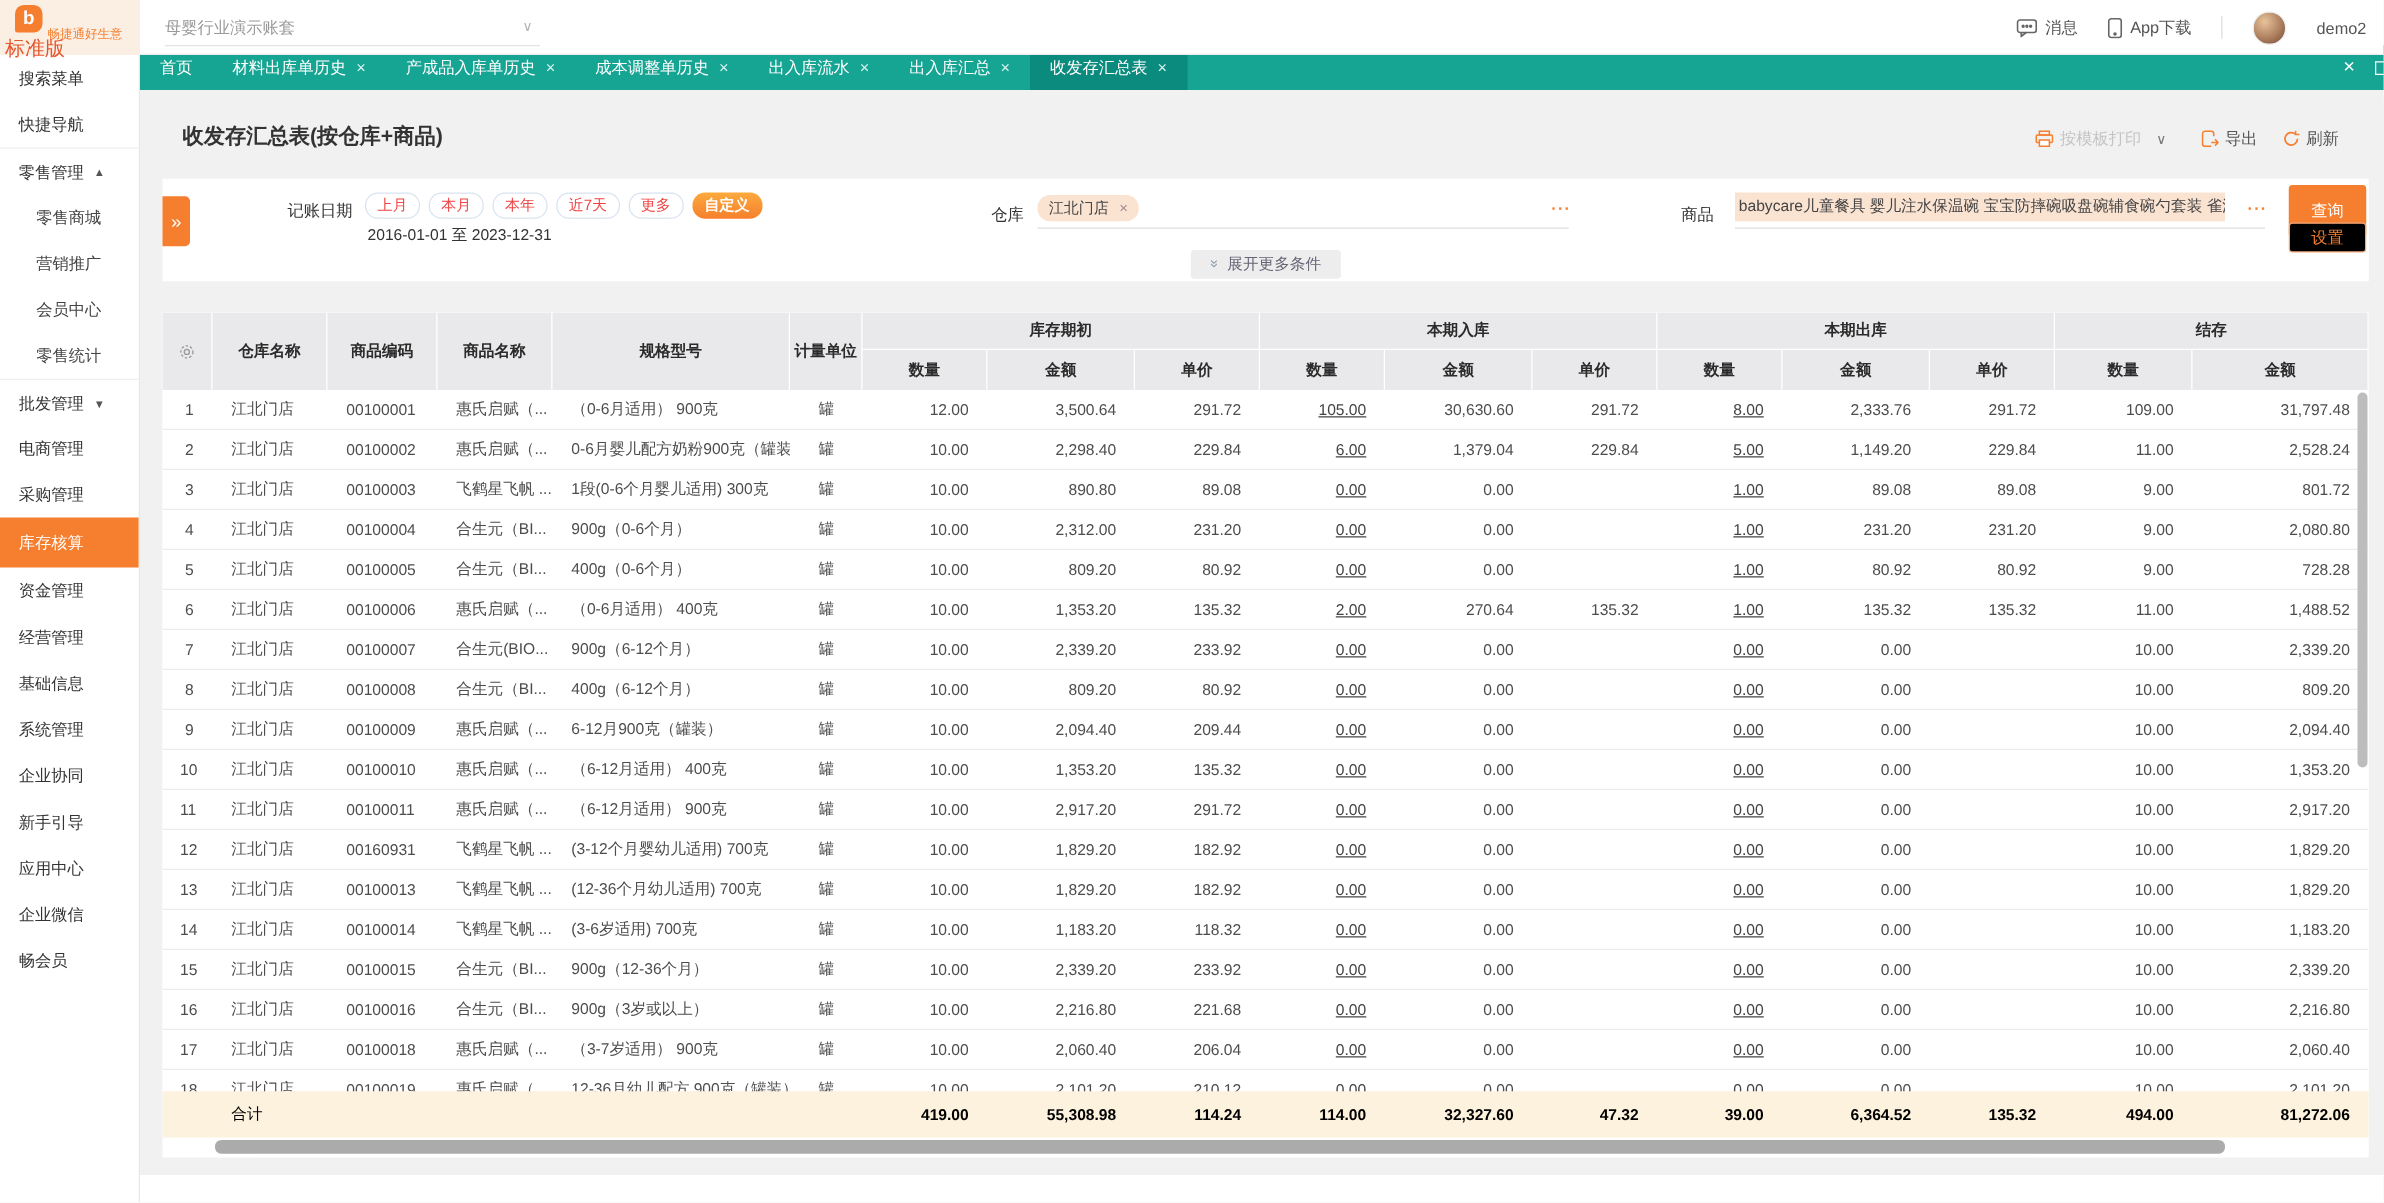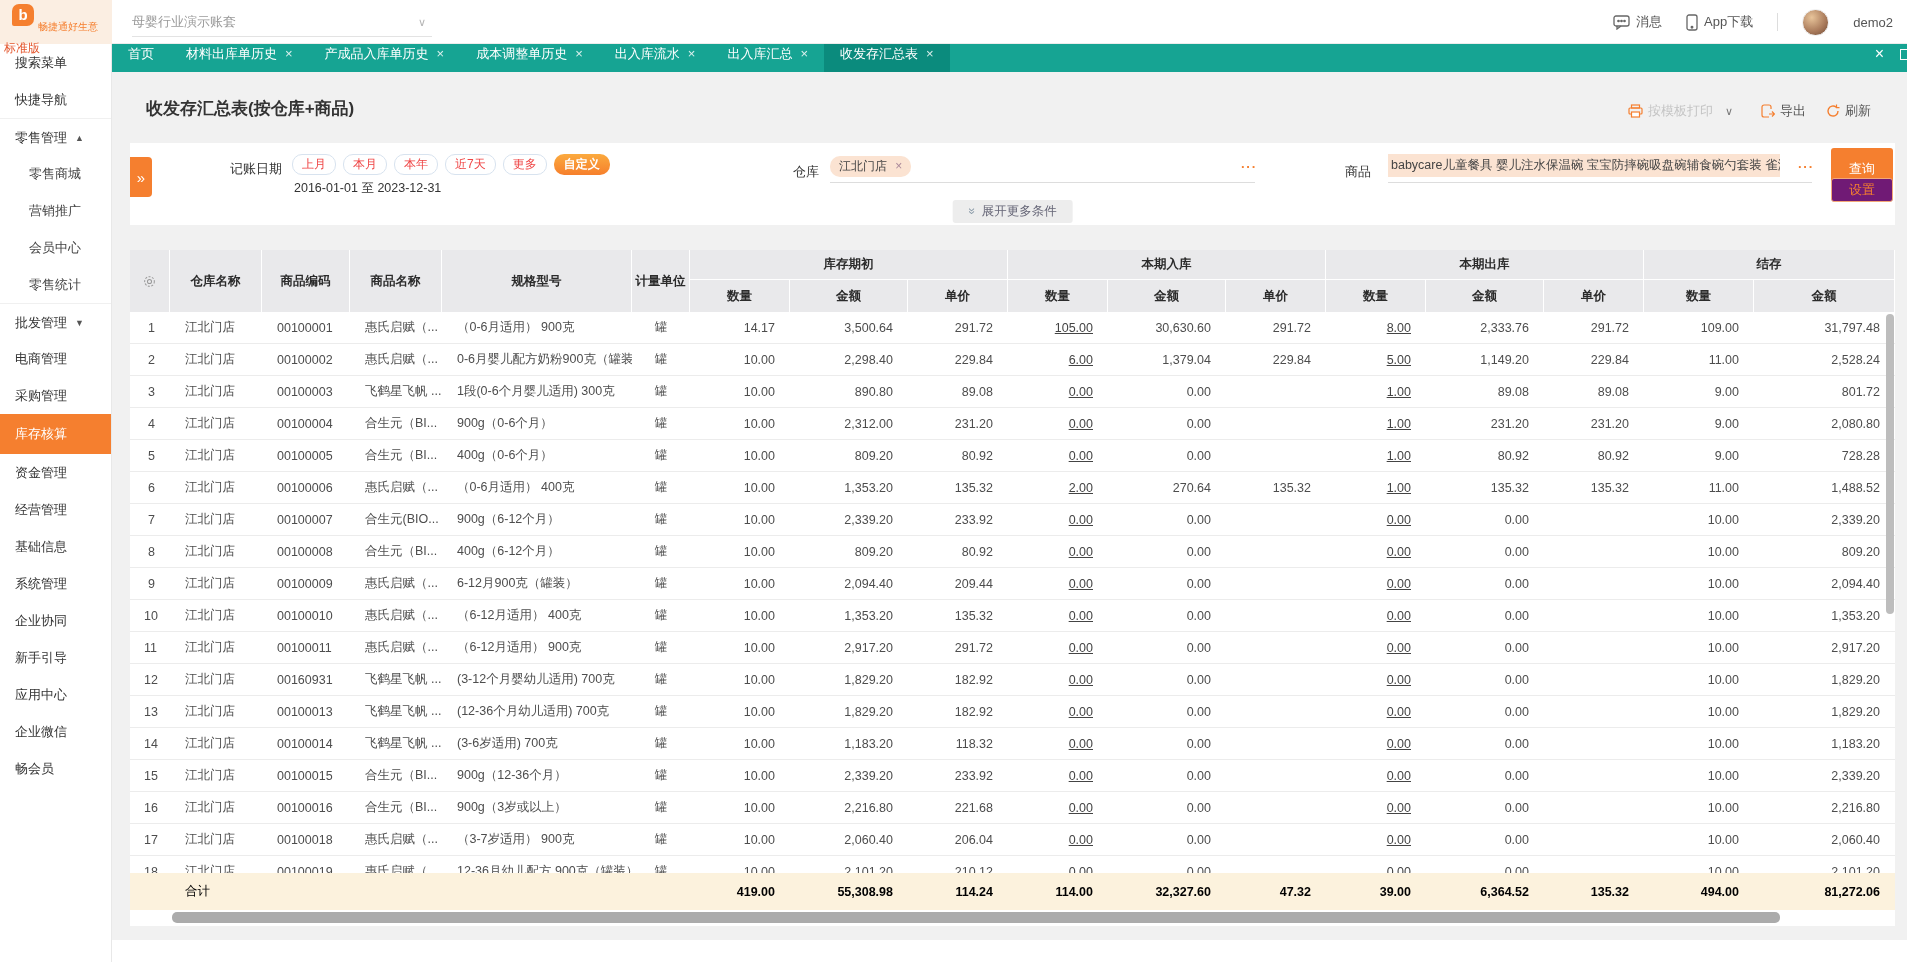--- a/index.html
+++ b/index.html
@@ -5,21 +5,21 @@
   * { margin:0; padding:0; box-sizing:border-box; }
   html,body { width:1907px; height:962px; overflow:hidden; }
   body { font-family:"Liberation Sans","DejaVu Sans",sans-serif; font-size:13px; background:#f1f1f1; position:relative; color:#444; }
   :root { --tc: 40px 92px 88px 92px 190px 58px 100px 118px 100px 100px 118px 100px 100px 118px 100px 110px 1fr; --orange:#f57f2f; --teal:#16a493; }
 
   
   .topbar { position:absolute; left:0; top:0; width:100%; height:44px; background:#fff; border-bottom:1px solid #ececec; z-index:5; }
   .logo { position:absolute; left:0; top:0; width:112px; height:44px; background:#fbeee2; }
   .logo-mark { position:absolute; left:12px; top:4px; width:22px; height:22px; background:var(--orange); border-radius:7px 7px 7px 2px; color:#fff; font-weight:bold; font-size:15px; text-align:center; line-height:22px; }
   .logo-title { position:absolute; left:38px; top:8px; color:var(--orange); font-size:10px; white-space:nowrap;margin-top:12px; }
-  .logo-sub { position:absolute; left:4px; top:40px; color:#e4572e; font-size:12px; }
+  .logo-sub { position:absolute; left:4px; top:29px; color:#e4572e; font-size:16px; }
   .account { position:absolute; left:132px; top:7px; width:300px; height:30px; line-height:30px; border-bottom:1px solid #e3e3e3; color:#9a9a9a; cursor:pointer; }
   .account .chev { float:right; color:#b5b5b5; font-size:11px; margin-right:6px; }
   .top-right { position:absolute; right:14px; top:0; height:44px; display:flex; align-items:center; gap:24px; }
   .top-link { display:flex; align-items:center; gap:6px; color:#555; cursor:pointer; }
   .top-link svg { stroke:#666; }
   .top-divider { width:1px; height:18px; background:#ddd; }
   .avatar { width:27px; height:27px; border-radius:50%; background:radial-gradient(circle at 35% 30%, #e8c49a, #a8795a 60%, #6d4a35); border:1px solid #eee; cursor:pointer; }
   .username { color:#555; cursor:pointer; }
 
   
@@ -55,21 +55,21 @@
   .chips { position:absolute; left:162px; top:11px; display:flex; gap:7px; align-items:center; }
   .chip { border:1px solid #d8e3ef; border-radius:10px; padding:1px 9px; font-size:12px; color:#ef4444; background:#fff; cursor:pointer; white-space:nowrap; }
   .chip-custom { background:linear-gradient(#fbaa3e,#f67f2c); color:#fff; border:none; font-weight:bold; cursor:pointer; border-radius:10px; padding:2px 10px; font-size:12px; }
   .date-range { position:absolute; left:164px; top:37px; font-size:12.5px; color:#333; }
   .field { position:absolute; top:10px; height:30px; border-bottom:1px solid #ddd; }
   .tag { display:inline-block; background:#fbe3d2; border-radius:10px; padding:2px 9px; font-size:12px; color:#444; margin-top:3px; cursor:default; white-space:nowrap; }
   .tag .tag-x { color:#a89; margin-left:5px; cursor:pointer; }
   .dots { position:absolute; right:-2px; top:6px; color:var(--orange); letter-spacing:1px; font-weight:bold; cursor:pointer; }
   .prod-text { display:inline-block; background:#fbe3d2; padding:3px 3px; font-size:12.5px; color:#444; max-width:392px; white-space:nowrap; overflow:hidden; margin-top:1px; cursor:text; }
   .btn-search { position:absolute; right:2px; top:5px; width:62px; height:42px; background:var(--orange); color:#fff; border:none; border-radius:3px; font-size:13px; cursor:pointer; }
-  .btn-settings { position:absolute; right:2px; top:35px; width:62px; height:24px; background:#701a75; color:var(--orange); border:1px solid #f3a878; border-radius:3px; font-size:13px; cursor:pointer; }
+  .btn-settings { position:absolute; right:2px; top:35px; width:62px; height:24px; background:#000000; color:var(--orange); border:1px solid #f3a878; border-radius:3px; font-size:13px; cursor:pointer; }
   .expand-more { position:absolute; bottom:2px; left:50%; transform:translateX(-50%); background:#ededed; border-radius:3px; padding:3px 16px; color:#667; font-size:12.5px; cursor:pointer; white-space:nowrap; }
   .expand-more .dbl-chev { display:inline-block; transform:rotate(90deg); color:#8a9aa8; margin-right:7px; font-size:12px; }
 
   
   .table-card { position:absolute; left:18px; right:12px; top:170px; bottom:36px; background:#fff; overflow:hidden; }
   .grid17 { display:grid; grid-template-columns:var(--tc); }
   .thead { grid-template-rows:30px 32px; background:#e9e9eb; color:#2b2b2b; font-size:12.5px; font-weight:bold; }
   .th { display:flex; align-items:center; justify-content:center; border-right:1px solid #fff; text-align:center; }
   .th.group { border-bottom:1px solid #fff; }
   .rows-area { position:absolute; left:0; right:0; top:62px; bottom:16px; overflow:hidden; }
@@ -258,21 +258,21 @@
         <div class="th" style="grid-area: 2 / 17;">金额</div>
       </div>
     <div class="rows-area" id="rows">
         <div class="trow grid17">
           <div class="c c-right">1</div>
           <div class="c c-left">江北门店</div>
           <div class="c c-left">00100001</div>
           <div class="c c-left">惠氏启赋（...</div>
           <div class="c c-left">（0-6月适用） 900克</div>
           <div class="c c-center">罐</div>
-          <div class="c c-right">14.17</div>
+          <div class="c c-right">12.00</div>
           <div class="c c-right">3,500.64</div>
           <div class="c c-right">291.72</div>
           <div class="c c-right c-link">105.00</div>
           <div class="c c-right">30,630.60</div>
           <div class="c c-right">291.72</div>
           <div class="c c-right c-link">8.00</div>
           <div class="c c-right">2,333.76</div>
           <div class="c c-right">291.72</div>
           <div class="c c-right">109.00</div>
           <div class="c c-right">31,797.48</div>

